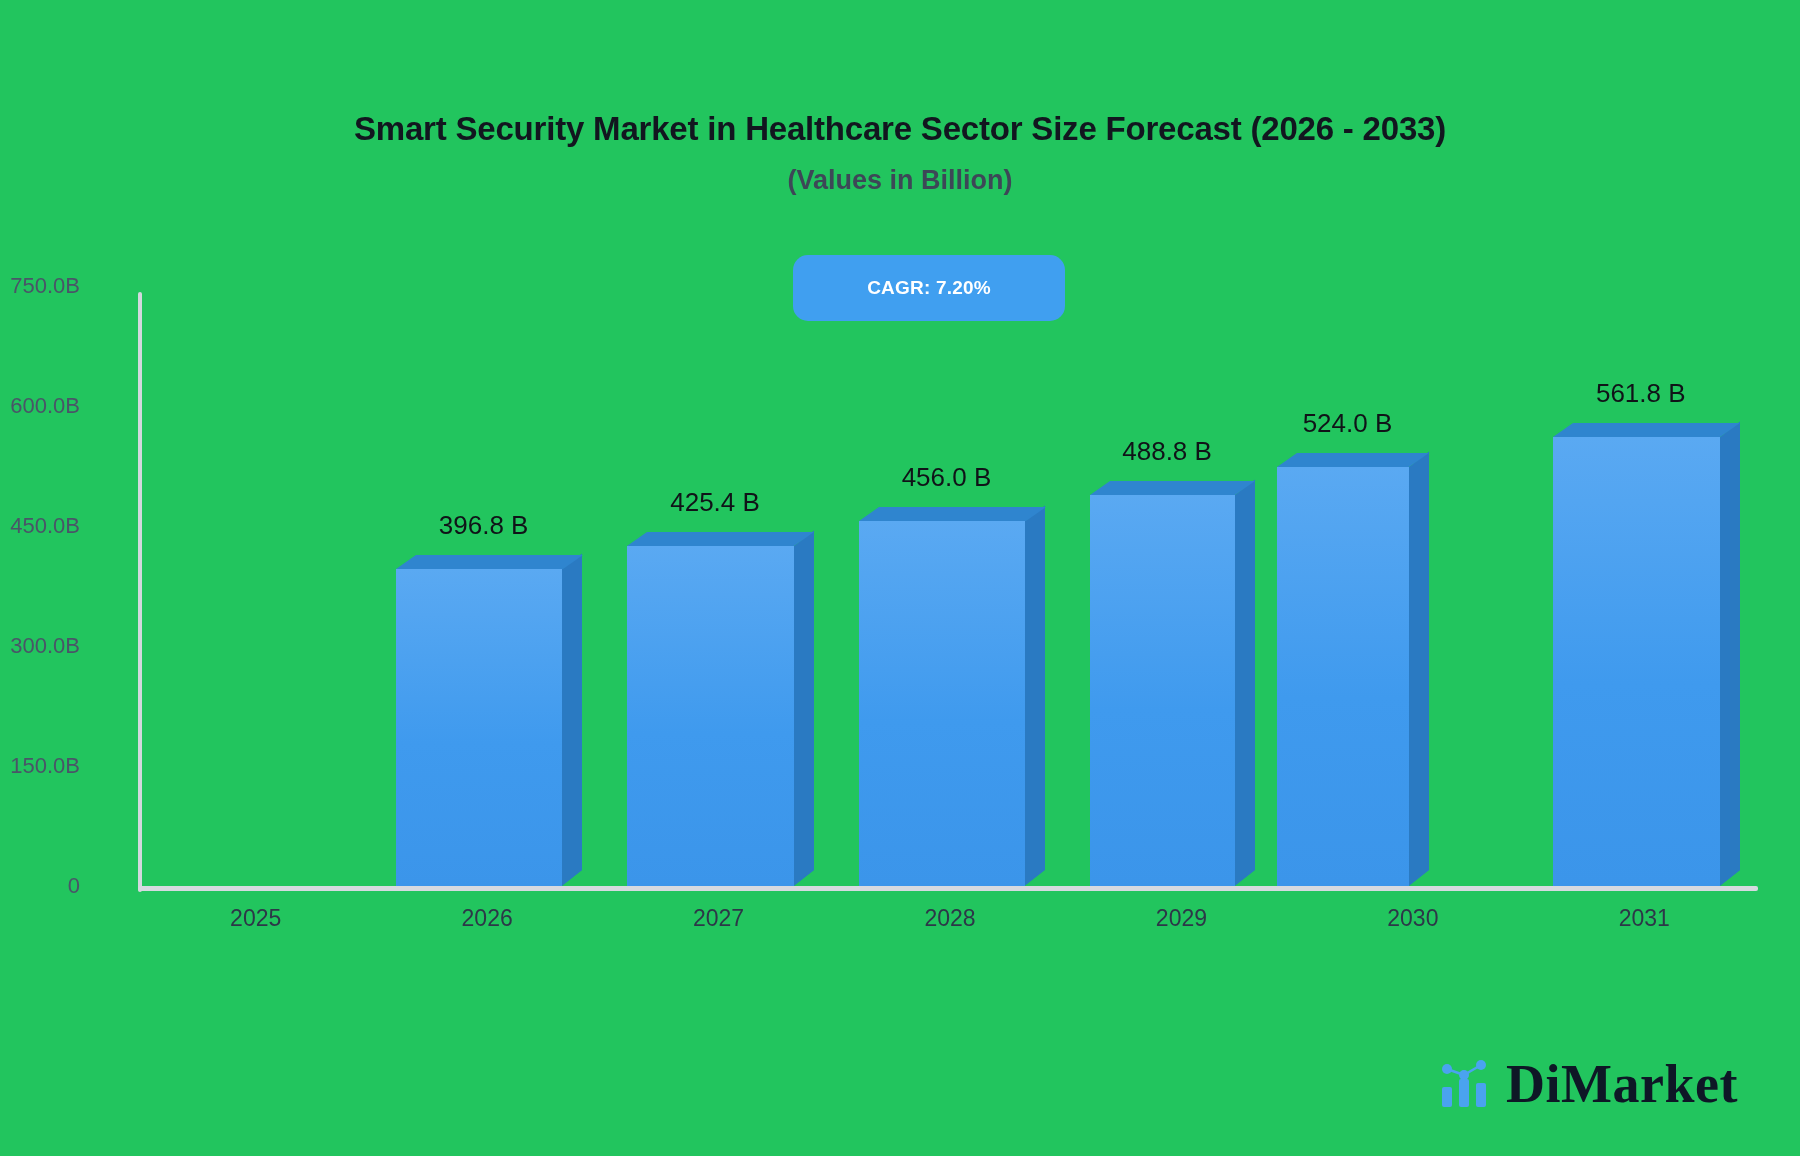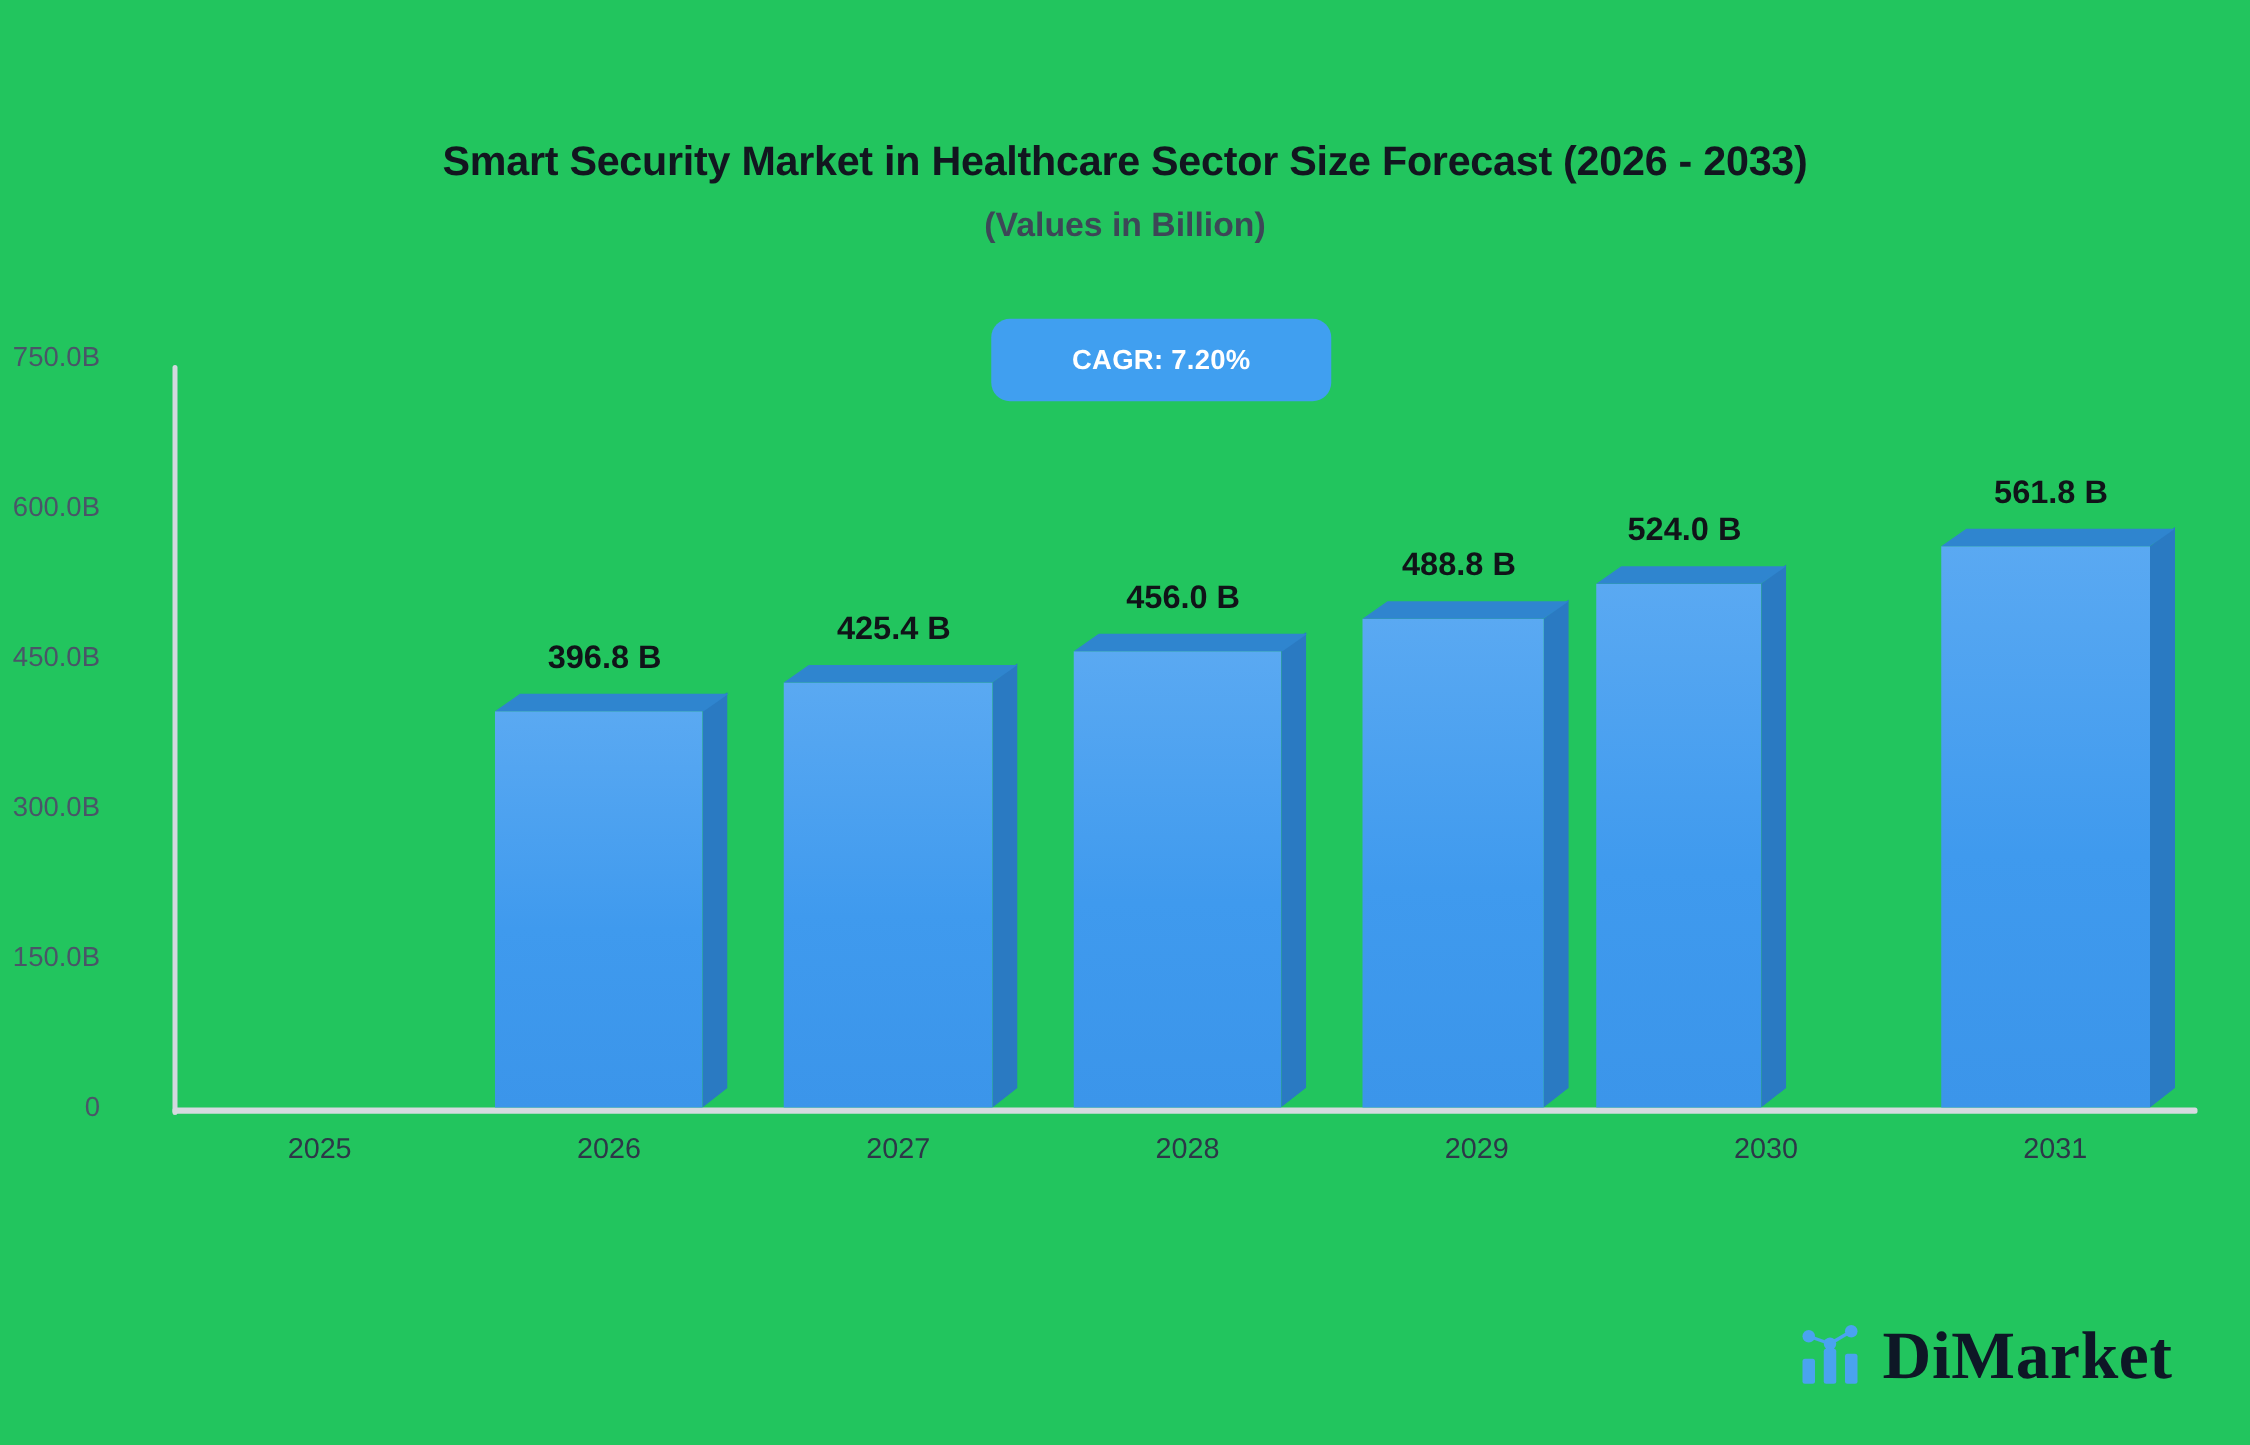--- a/index.html
+++ b/index.html
@@ -46,21 +46,21 @@
   
   #cagr-badge {
     position: absolute;
     top: 255px;
     left: 793px;
     width: 272px;
     height: 66px;
     border-radius: 15px;
     background: #409ff0;
     color: #ffffff;
-    font-size: 22px;
+    font-size: 19px;
     font-weight: bold;
     display: flex;
     align-items: center;
     justify-content: center;
     letter-spacing: 0.2px;
   }
 
   
   
   #plot-area {
@@ -148,21 +148,21 @@
     height: 14px;
     background: #2f85cf;
     transform: skewX(-55deg);
     transform-origin: bottom left;
   }
   .bar-value {
     position: absolute;
     left: 50%;
     transform: translateX(-45%);
     font-size: 26px;
-    font-weight: bold;
+    font-weight: normal;
     color: #101318;
     white-space: nowrap;
   }
 
   
   #x-labels {
     position: absolute;
     left: 138px;
     top: 905px;
     width: 1620px;

